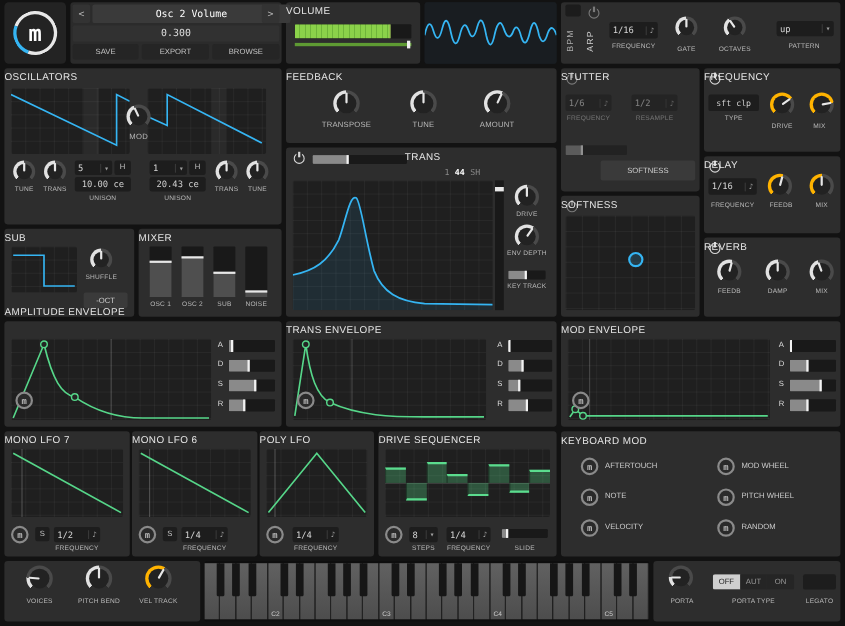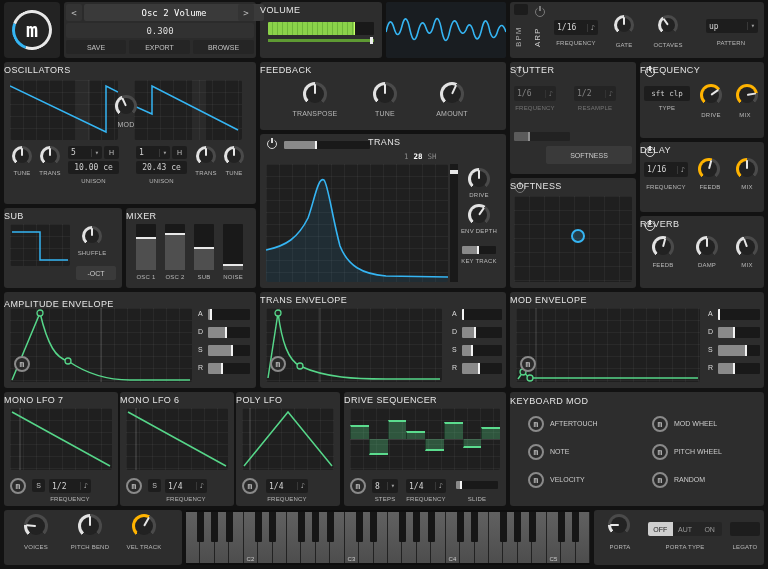--- a/index.html
+++ b/index.html
@@ -248,21 +248,21 @@
   </div>
 <div class="l" style="left:428px;top:110px;width:48px">AMOUNT</div>
 
 <div class="pwr on" style="left:266px;top:138px"></div>
 <div class="fillbar" style="left:284px;top:141px;width:86px;height:8px">
     <b style="width: 38%;"></b>
   </div>
 <div class="t" style="left:368px;top:137px;width:70px">TRANS</div>
 <div class="fbtns" style="left:404px;top:152px;width:52px">
   <span>1</span>
-  <span class="on">28</span>
+  <span class="on">44</span>
   <span>SH</span>
 </div>
 <div class="disp" style="left:266px;top:164px;width:182px;height:118px">
   <svg viewBox="0 0 182 118" preserveAspectRatio="none">
     <path d="M0,86 C20,82 32,74 42,54 C48,38 52,12 58,16 C62,20 66,52 74,82 C82,102 96,110 120,112 L182,113 L182,118 L0,118 Z" fill="rgba(53,181,243,.10)" stroke="none"></path>
     <path d="M0,86 C20,82 32,74 42,54 C48,38 52,12 58,16 C62,20 66,52 74,82 C82,102 96,110 120,112 L182,113" fill="none" stroke="#35b5f3" stroke-width="1.6"></path>
   </svg>
 </div>
 <div class="vtrack" style="left:450px;top:164px;width:8px;height:118px"></div>
 <div class="knob" style="left:468px;top:168px;--a:135deg;--rot:180deg">
@@ -337,21 +337,21 @@
 <div class="l l6" style="left:644px;top:262px;width:38px">FEEDB</div>
 <div class="knob" style="left:696px;top:236px;--a:135deg;--rot:180deg">
     <i></i>
   </div>
 <div class="l l6" style="left:688px;top:262px;width:38px">DAMP</div>
 <div class="knob" style="left:736px;top:236px;--a:115deg;--rot:160deg">
     <i></i>
   </div>
 <div class="l l6" style="left:728px;top:262px;width:38px">MIX</div>
 
-<div class="t" style="left:4px;top:299px;width:296px">AMPLITUDE ENVELOPE</div>
+<div class="t" style="left:4px;top:278px;width:296px">AMPLITUDE ENVELOPE</div>
 <div class="disp" style="left:10px;top:308px;width:182px;height:74px">
   <svg viewBox="0 0 182 74" preserveAspectRatio="none">
     <line x1="91" y1="0" x2="91" y2="74" stroke="rgba(255,255,255,.18)"></line>
     <path d="M2,72 L30,5 C38,38 46,50 58,53 C80,68 100,72 120,72 L180,72" fill="none" stroke="#56d689" stroke-width="1.5"></path>
     <circle cx="30" cy="5" r="3" fill="#242424" stroke="#56d689" stroke-width="1.3"></circle>
     <circle cx="58" cy="53" r="3" fill="#242424" stroke="#56d689" stroke-width="1.3"></circle>
   </svg>
 </div>
 <div class="mlogo" style="left:14px;top:356px">
     <span>m</span>

